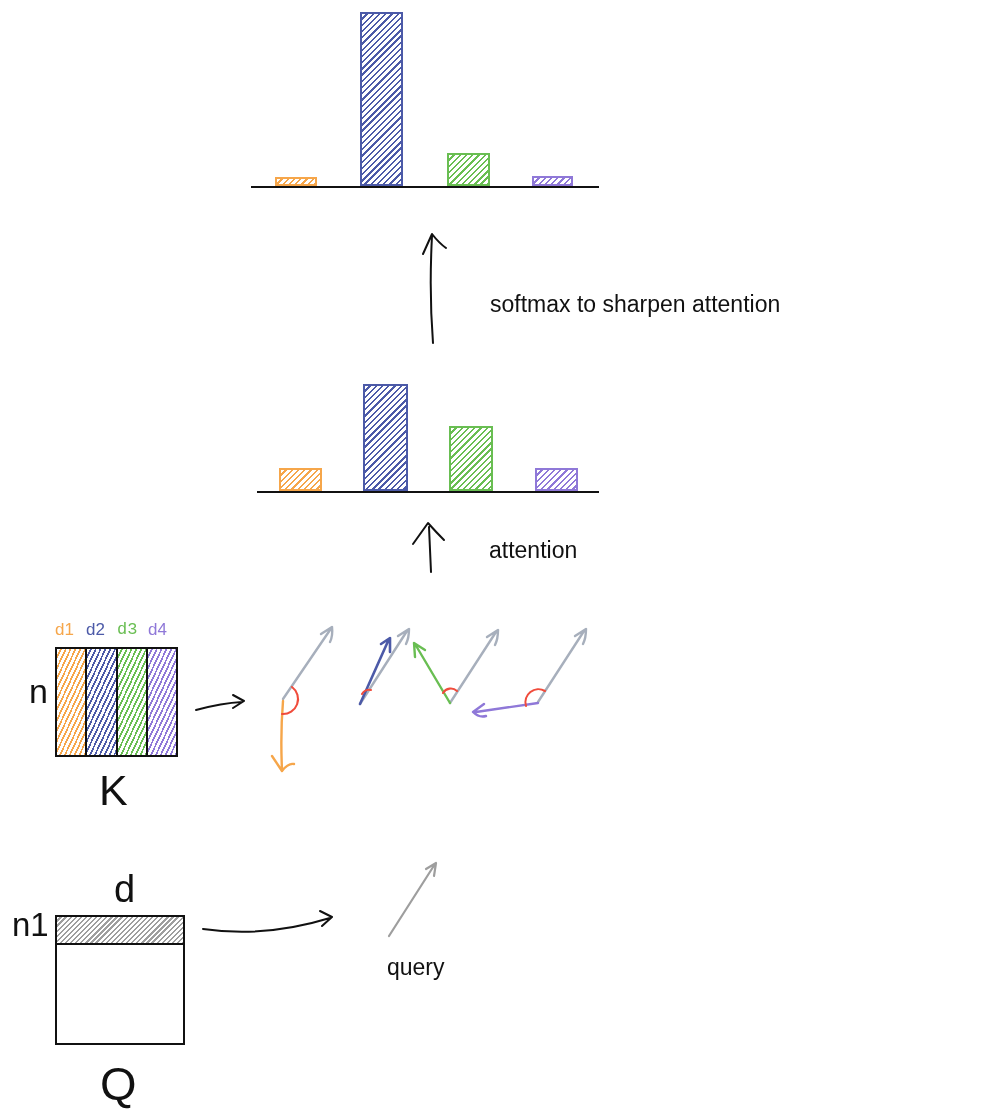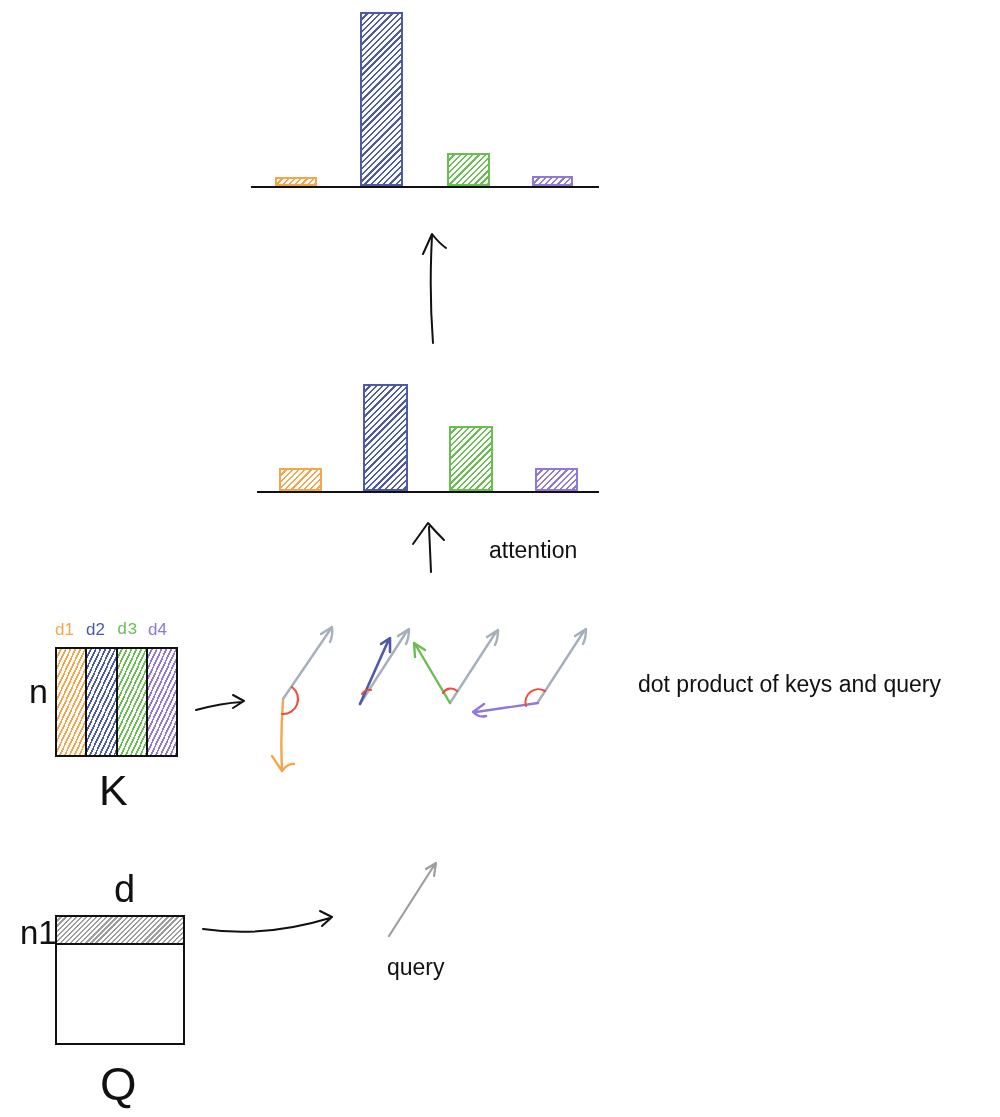--- a/index.html
+++ b/index.html
@@ -58,21 +58,21 @@
   .qmatrix{
     position:absolute;left:55px;top:915px;width:130px;height:130px;
     box-sizing:border-box;border:2.5px solid var(--ink);background:#fff;
   }
   .qrow{
     position:absolute;left:0;top:0;right:0;height:26px;
     border-bottom:2.5px solid var(--ink);
     background:repeating-linear-gradient(135deg, rgba(255,255,255,0) 0 2px, var(--querygray) 2px 3.6px);
   }
   #q-d{position:absolute;left:114px;top:868px;font-size:38px;}
-  #q-n1{position:absolute;left:20px;top:906px;font-size:33px;margin-top:8px;}
+  #q-n1{position:absolute;left:12px;top:906px;font-size:33px;}
   #q-name{position:absolute;left:100px;top:1056px;font-size:47px;}
 </style>
 </head>
 <body>
 
 <div id="canvas">
 
   <svg id="strokes" viewBox="0 0 1000 1117" xmlns="http://www.w3.org/2000/svg">
 
     <path class="ink" d="M433,343 Q429,292 432,236 M423,254 L432,234 Q439,243 446,248"></path>
@@ -108,22 +108,22 @@
       <div class="bar hc-green" style="left: 196px; width: 43px; height: 33px;"></div>
       <div class="bar hc-purple" style="left: 281px; width: 41px; height: 10px;"></div>
     </div>
   <div class="chart" style="left: 257px; top: 383px; width: 342px; height: 108px;">
       <div class="bar hc-orange" style="left: 22px; width: 43px; height: 23px;"></div>
       <div class="bar hc-blue" style="left: 106px; width: 45px; height: 107px;"></div>
       <div class="bar hc-green" style="left: 192px; width: 44px; height: 65px;"></div>
       <div class="bar hc-purple" style="left: 278px; width: 43px; height: 23px;"></div>
     </div>
 
+  <div class="caption" id="cap-softmax">softmax to sharpen attention</div>
   <div class="caption" id="cap-attention">attention</div>
-  <div class="caption" id="cap-dot">dot product of keys and query</div>
   <div class="caption" id="cap-query">query</div>
 
   <div class="collabel" id="collabel-0">d1</div>
   <div class="collabel" id="collabel-1">d2</div>
   <div class="collabel" id="collabel-2">d3</div>
   <div class="collabel" id="collabel-3">d4</div>
   <div id="k-n">n</div>
   <div class="kmatrix">
     <div class="kcol hc-orange"></div>
     <div class="kcol hc-blue"></div>

